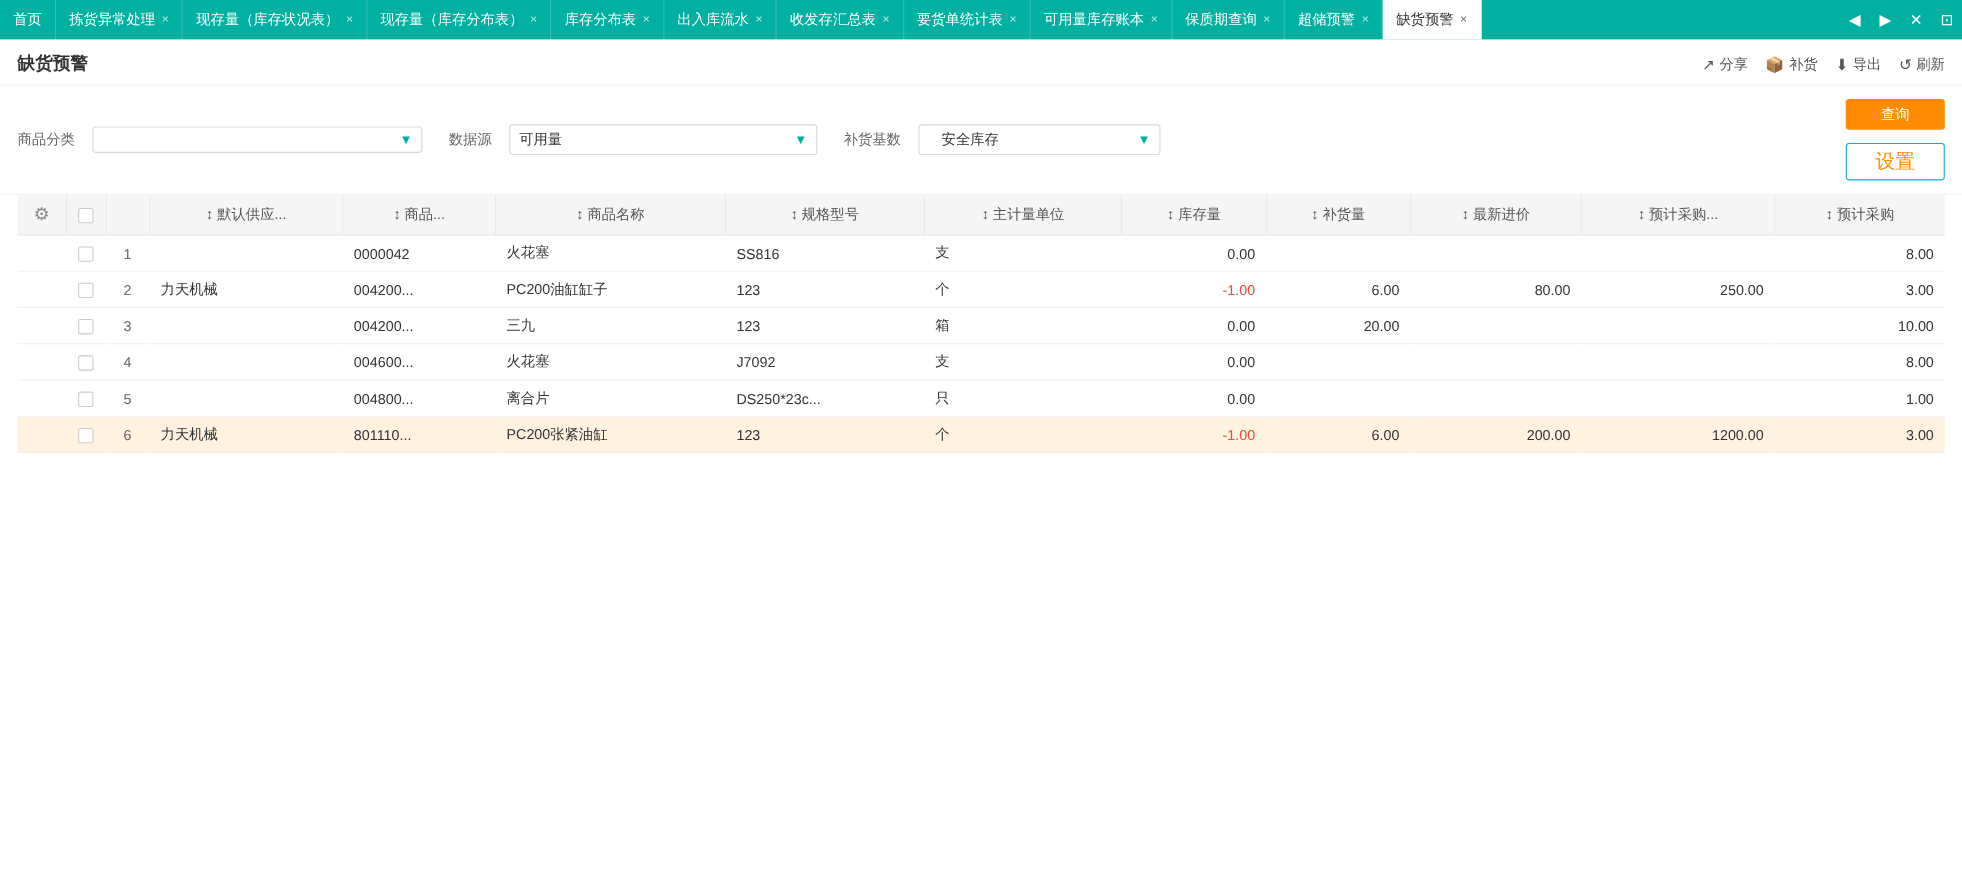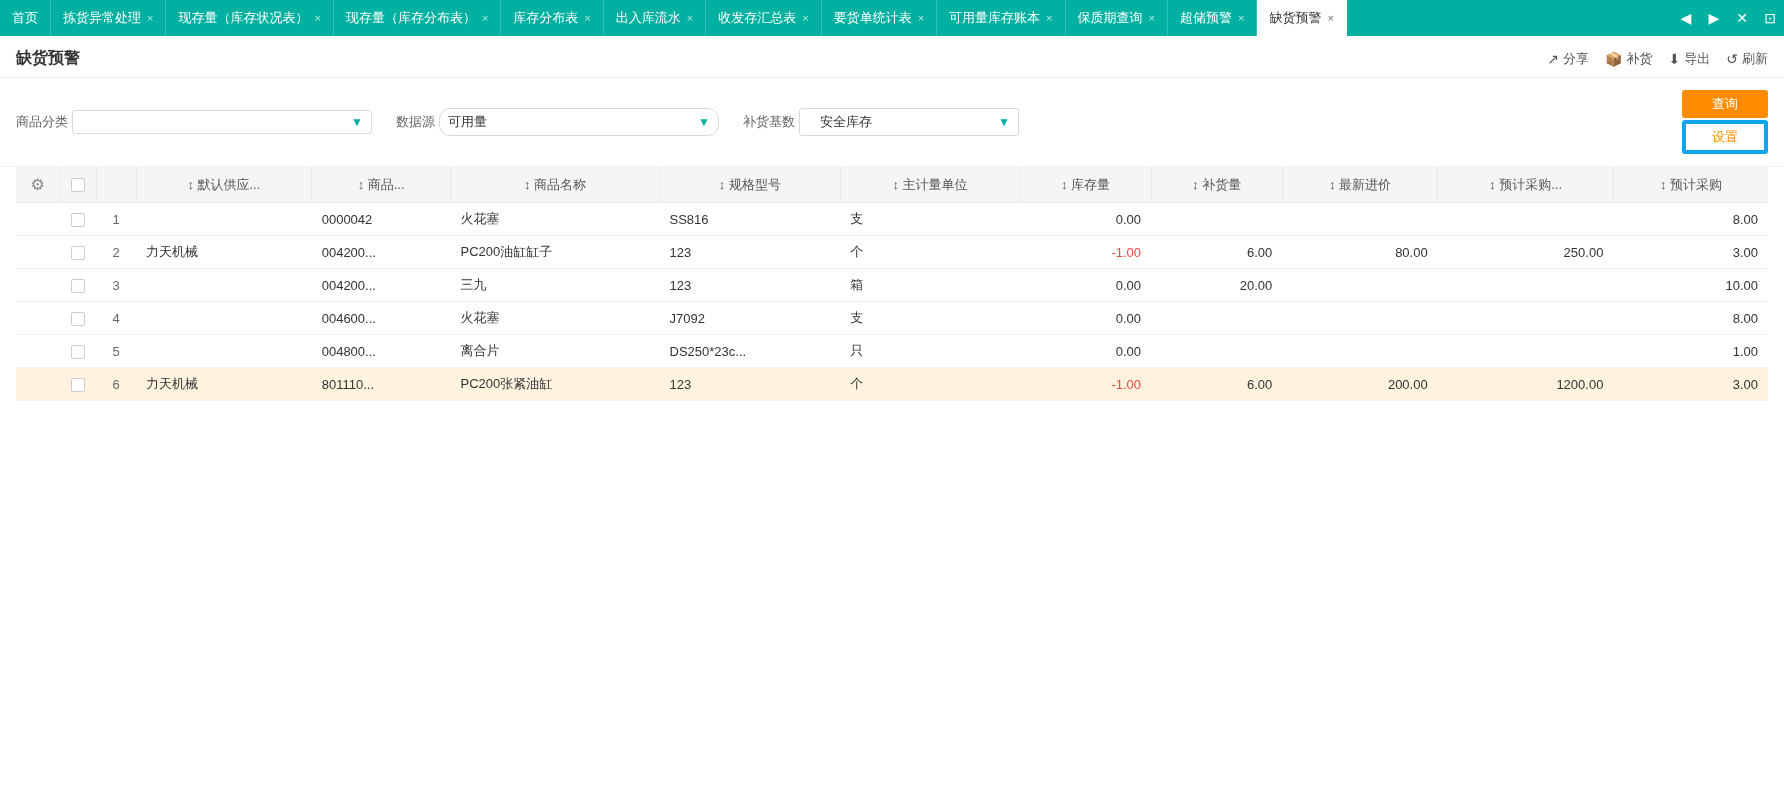--- a/index.html
+++ b/index.html
@@ -87,21 +87,21 @@
     .filter-bar {
       display: flex;
       align-items: center;
       padding: 12px 16px;
       gap: 24px;
       border-bottom: 1px solid #f0f0f0;
     }
     .filter-group {
       display: flex;
       align-items: center;
-      gap: 4px;
+      gap: 16px;
       text-align: right;
     }
     .filter-label { color: #666; font-size: 13px; white-space: nowrap; }
     .filter-select {
       display: flex;
       align-items: center;
       border: 1px solid #d9d9d9;
       border-radius: 3px;
       padding: 4px 8px;
       min-width: 200px;
@@ -109,41 +109,41 @@
       cursor: pointer;
       justify-content: space-between;
       font-size: 13px;
     }
     .filter-select .chevron { color: #00b0a0; font-size: 12px; margin-left: 8px; }
     .filter-value { color: #333; }
 
     .filter-actions {
       display: flex;
       flex-direction: column;
-      gap: 2px;
+      gap: 12px;
       margin-left: auto;
     }
     .btn-query {
       background: #ff8c00;
       color: #fff;
       border: none;
       border-radius: 3px;
       padding: 5px 20px;
       cursor: pointer;
       font-size: 13px;
       white-space: nowrap;
     }
     .btn-settings {
       background: #fff;
       color: #ff8c00;
-      border: 4px solid #0ea5e9;
+      border: 1px solid #0ea5e9;
       border-radius: 3px;
       padding: 4px 26px;
       cursor: pointer;
-      font-size: 13px;
+      font-size: 18px;
       white-space: nowrap;
     }
 
     
     .table-container {
       padding: 0 16px;
       overflow-x: auto;
     }
     table {
       width: 100%;
@@ -276,21 +276,21 @@
   <div class="filter-bar">
     <div class="filter-group">
       <span class="filter-label">商品分类</span>
       <div class="filter-select" style="min-width:300px;">
         <span class="filter-value"></span>
         <span class="chevron">▼</span>
       </div>
     </div>
     <div class="filter-group">
       <span class="filter-label">数据源</span>
-      <div class="filter-select" style="min-width:280px;border-radius:11px;">
+      <div class="filter-select" style="min-width:280px;">
         <span class="filter-value">可用量</span>
         <span class="chevron">▼</span>
       </div>
     </div>
     <div class="filter-group">
       <span class="filter-label">补货基数</span>
       <div class="filter-select" style="min-width:220px;padding-left:20px;">
         <span class="filter-value">安全库存</span>
         <span class="chevron">▼</span>
       </div>

